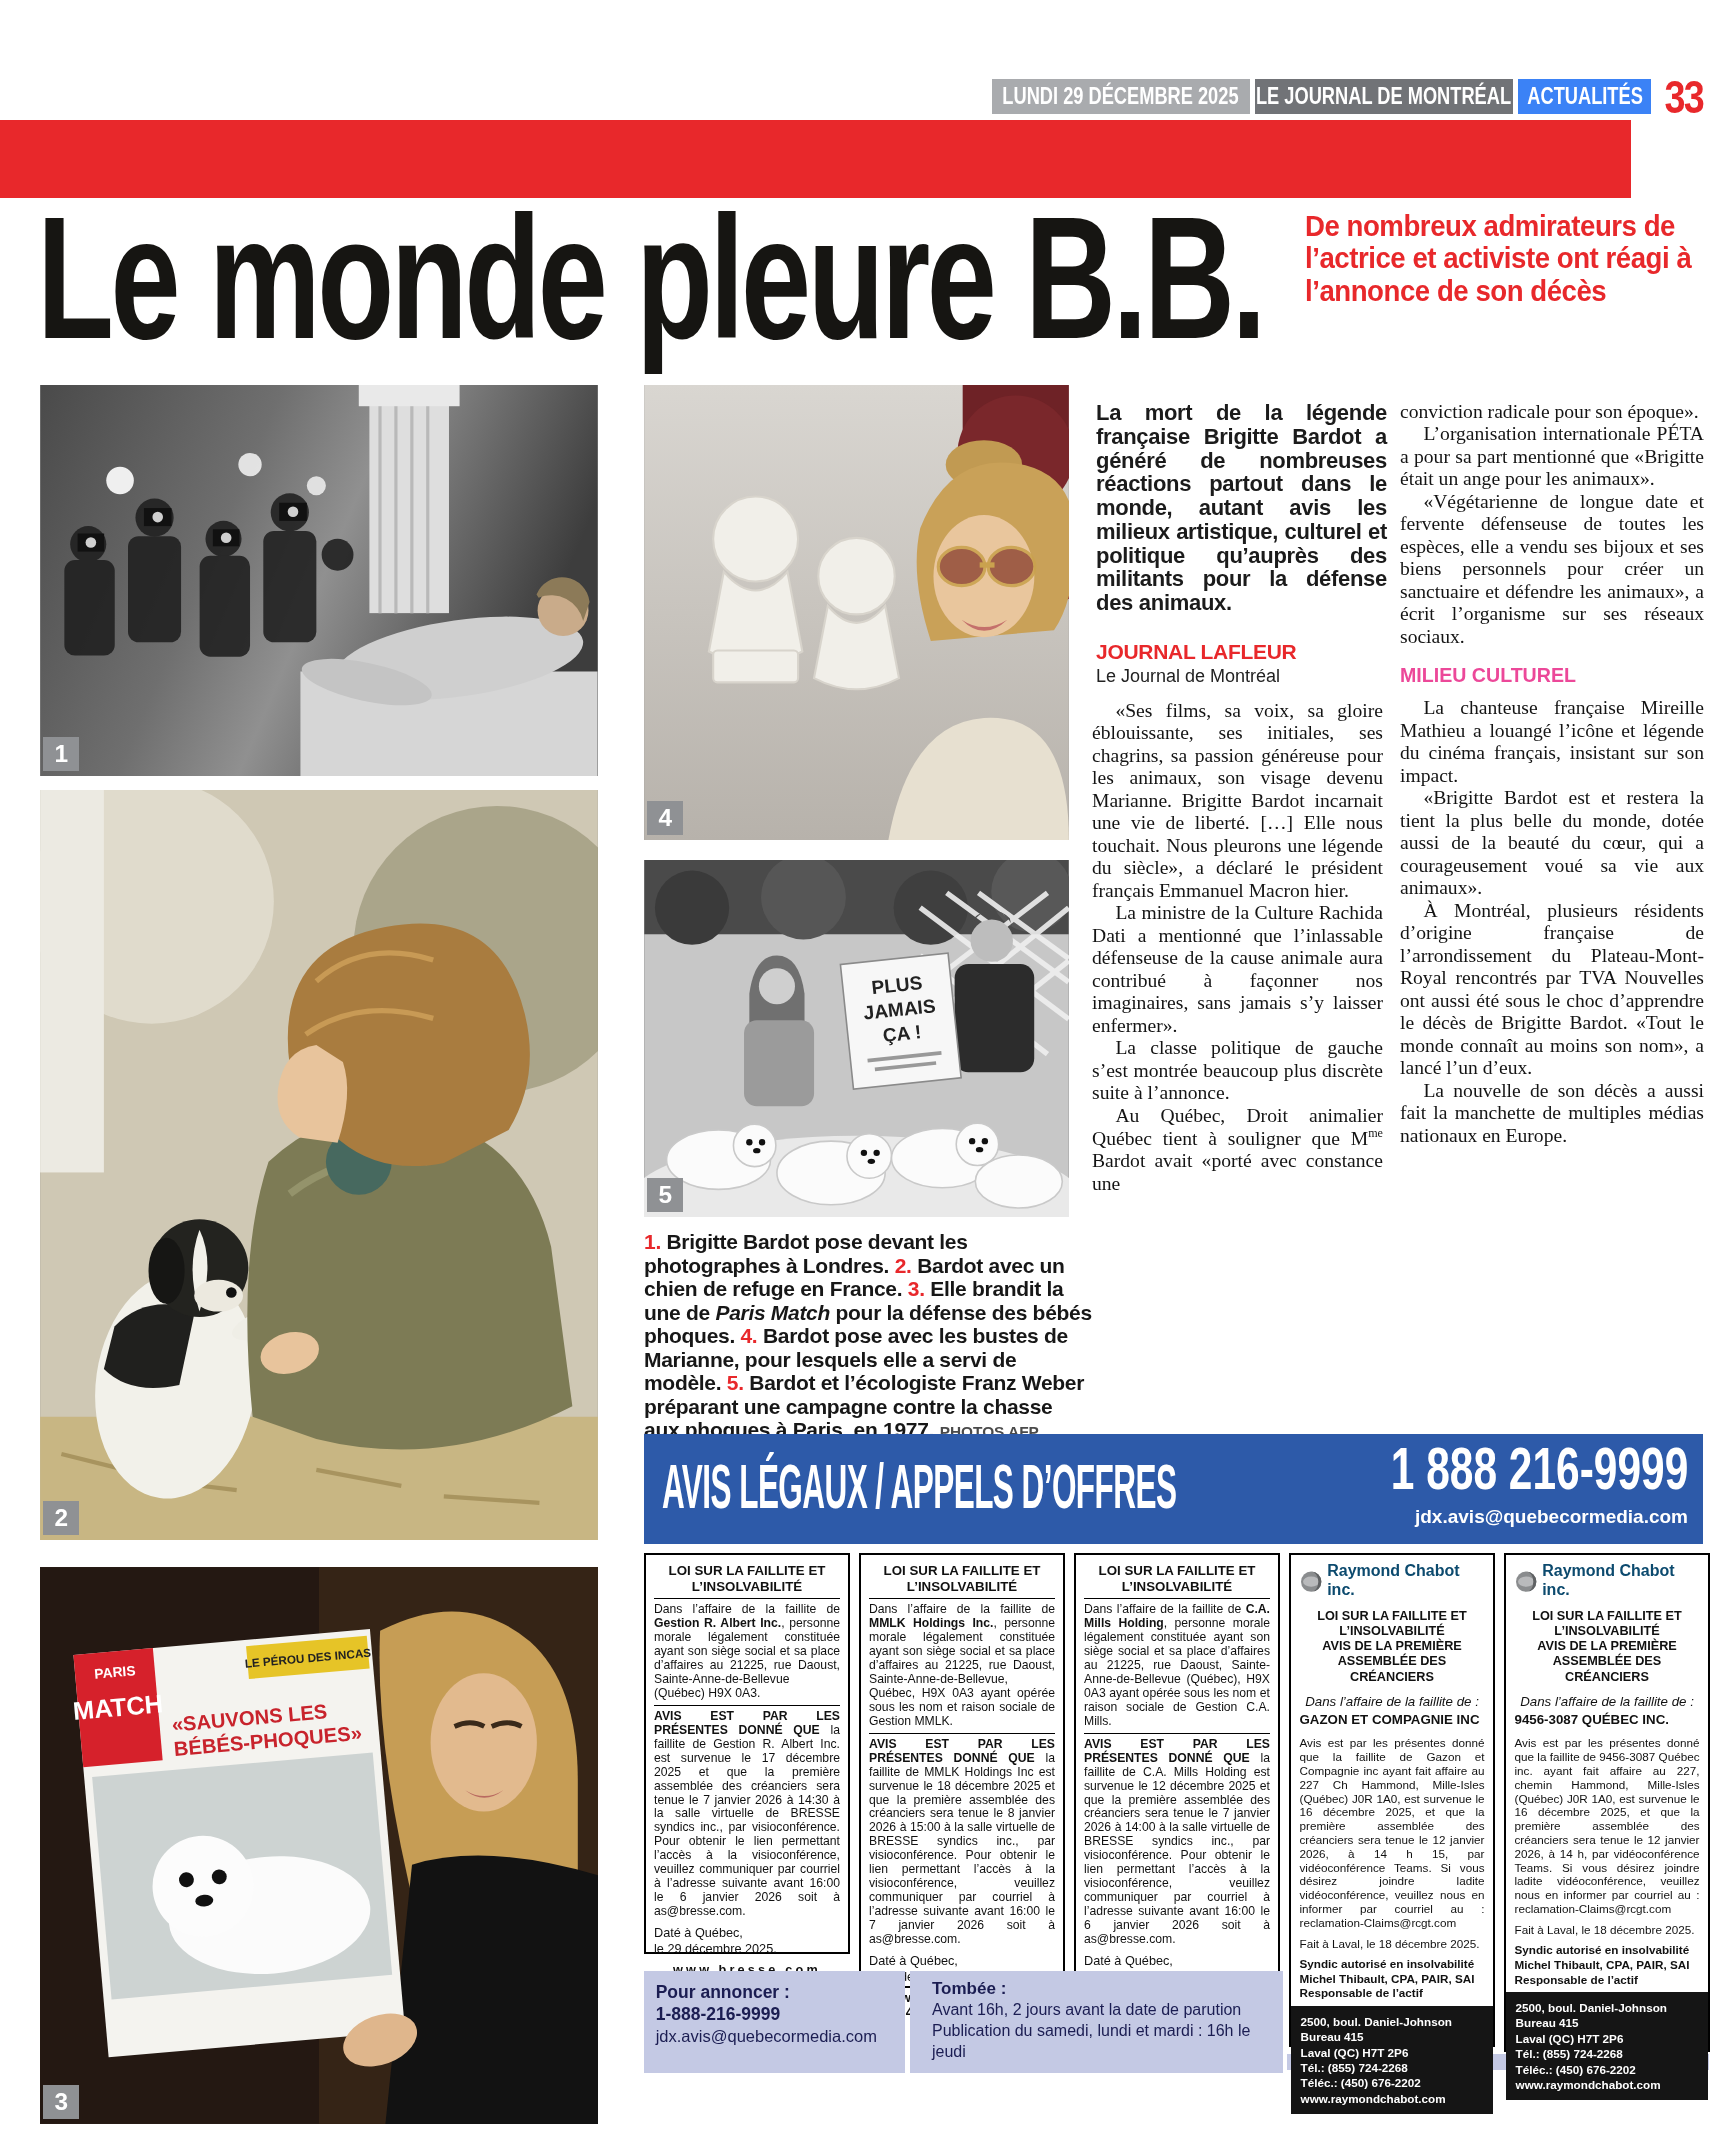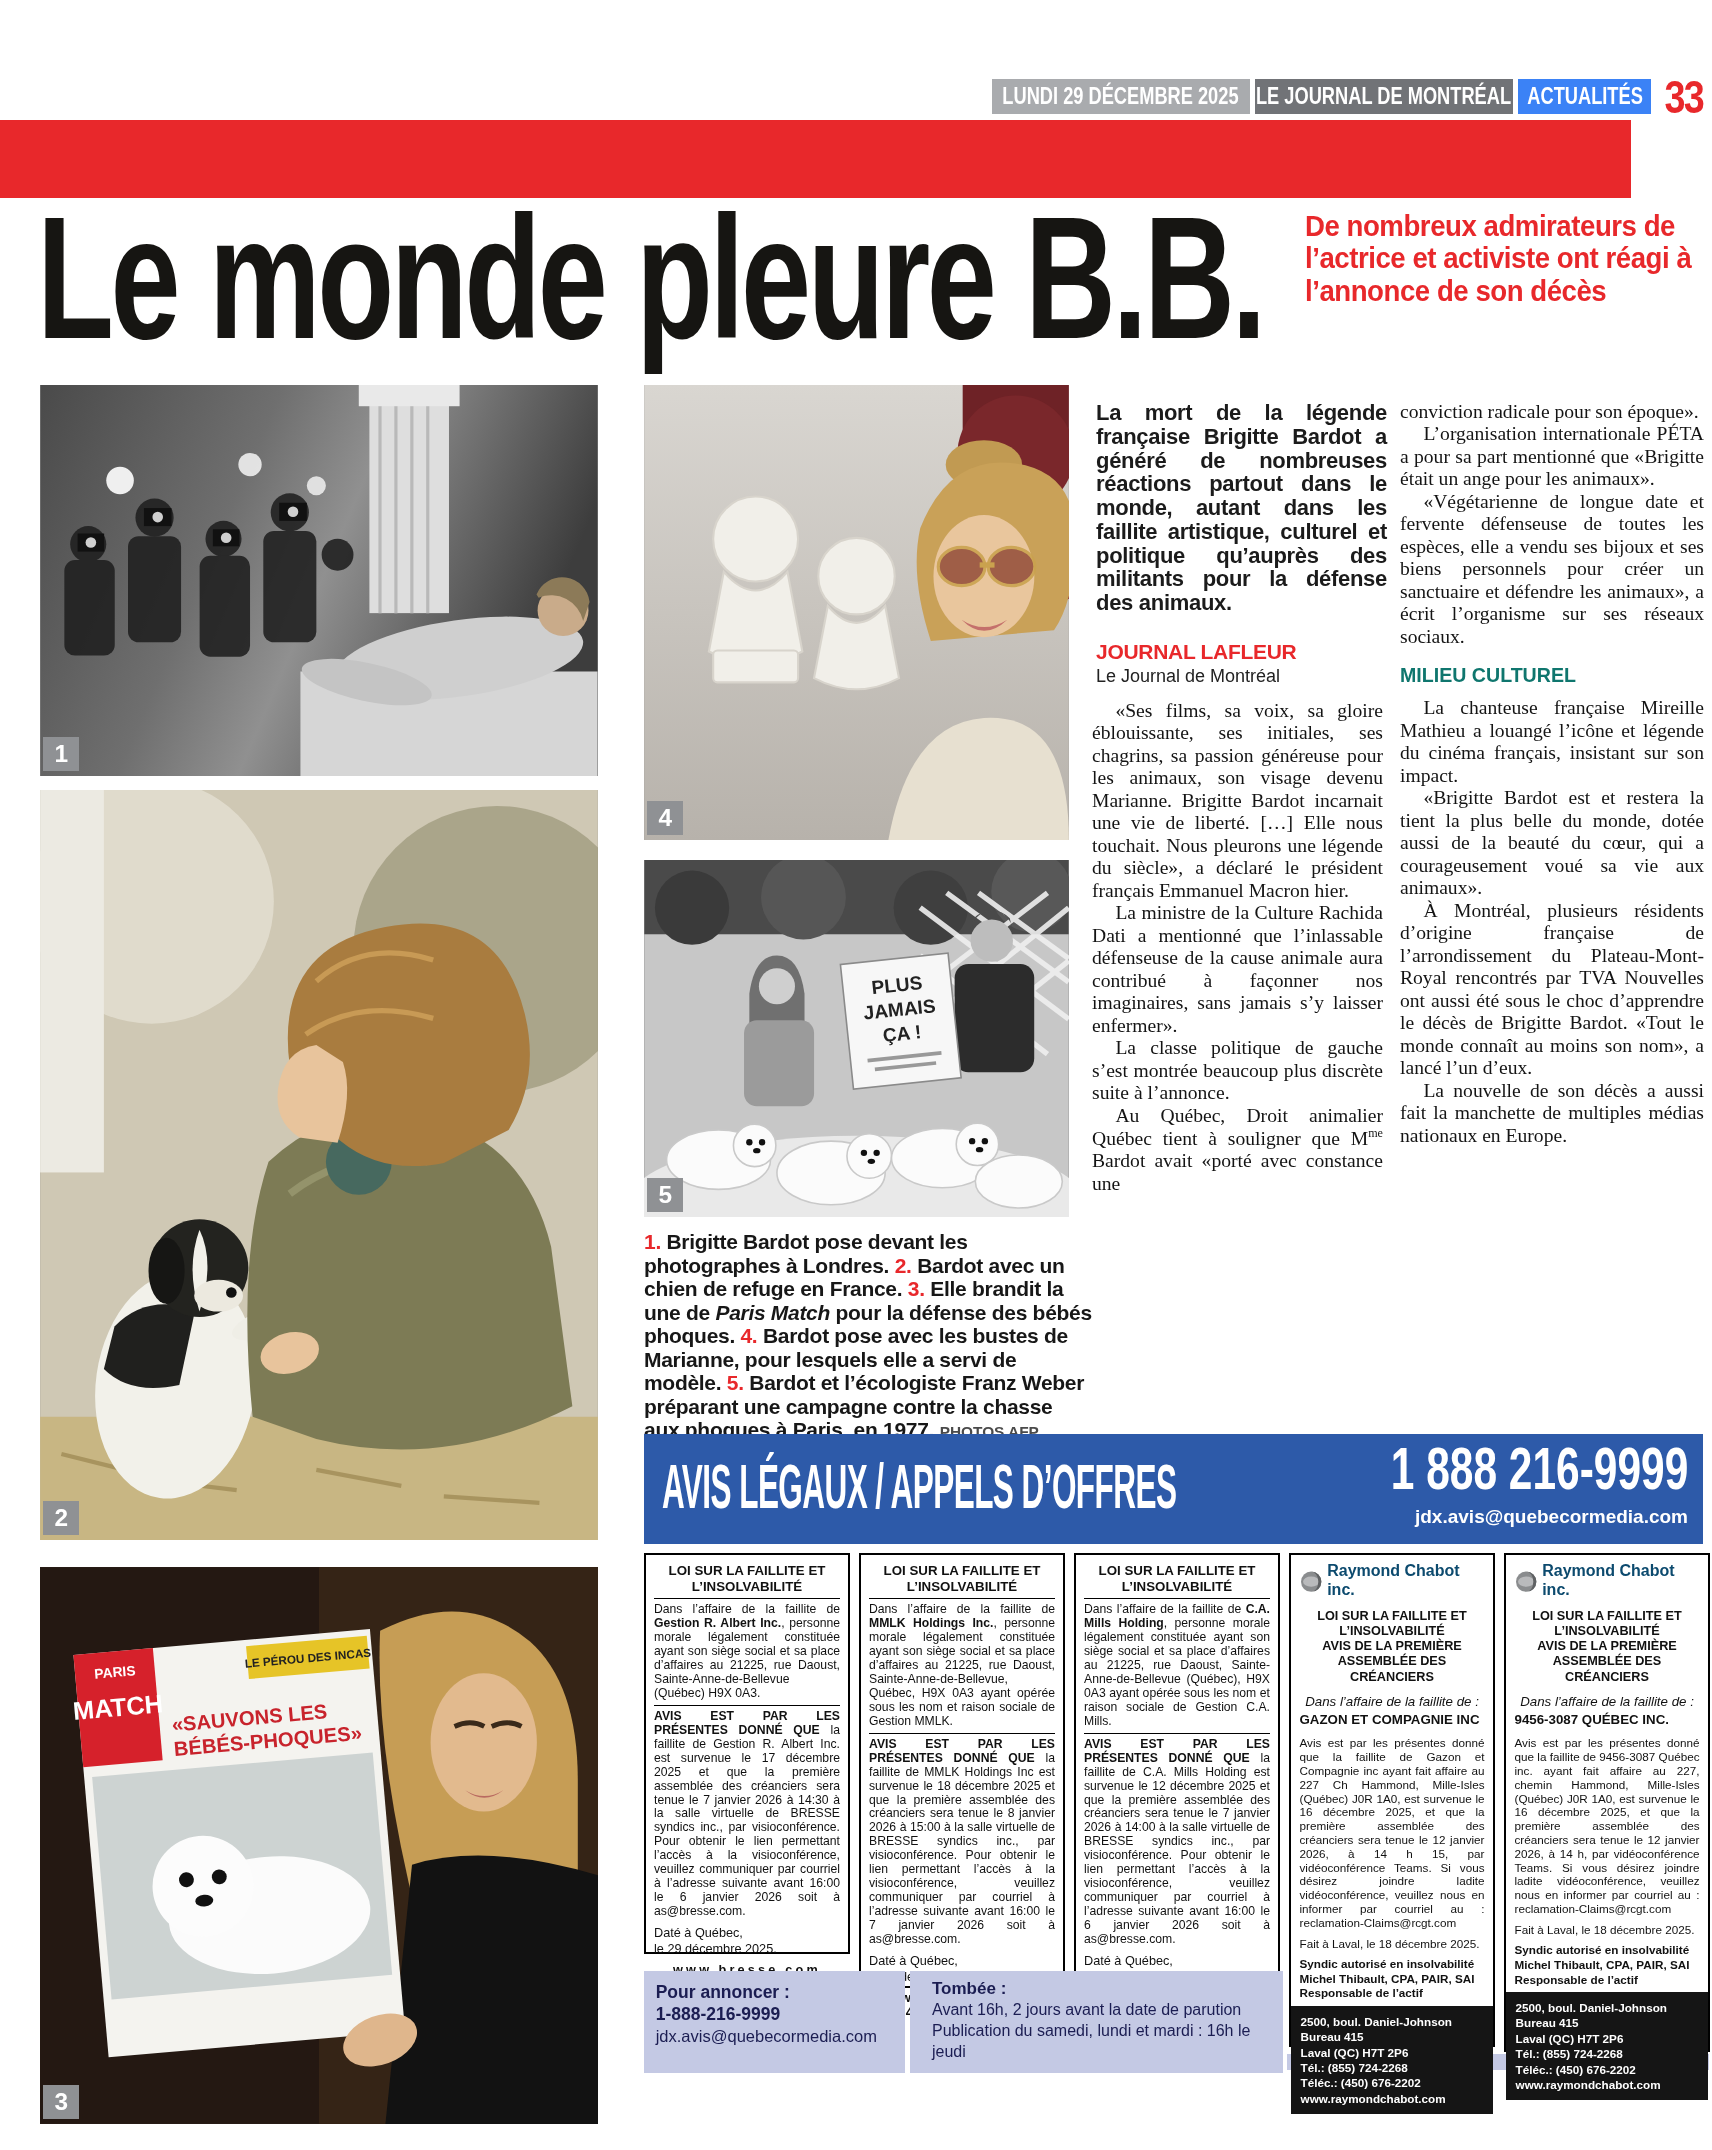--- a/index.html
+++ b/index.html
@@ -39,21 +39,21 @@
 
   
   .lead{position:absolute;left:1096px;top:401px;width:291px;font-size:22px;line-height:1.08;font-weight:bold;color:#1b1b1b;text-align:justify;letter-spacing:-0.3px;}
   .byline{position:absolute;left:1096px;top:640px;font-size:21px;font-weight:bold;color:#e8282b;letter-spacing:-0.3px;}
   .byline-org{position:absolute;left:1096px;top:666px;font-size:18px;color:#222;}
   .bodycol{font-family:"Liberation Serif",serif;font-size:19.6px;line-height:1.148;color:#141414;text-align:justify;}
   .col1{position:absolute;left:1092px;top:700px;width:291px;height:728px;overflow:hidden;}
   .col2{position:absolute;left:1400px;top:401px;width:304px;height:1017px;overflow:hidden;}
   .bodycol p{margin:0;}
   .bodycol p.ind{text-indent:23.4px;}
-  .colsub{font-family:"Liberation Sans",sans-serif;font-size:19.6px;font-weight:bold;color:#0f766e;margin:16px 0 10.6px 0;text-align:left;}
+  .colsub{font-family:"Liberation Sans",sans-serif;font-size:19.6px;font-weight:bold;color:#ec4899;margin:16px 0 10.6px 0;text-align:left;}
   sup{font-size:.62em;}
 
   
   .ads-banner{position:absolute;left:644px;top:1434px;width:1059px;height:110px;background:#2d5aa9;}
   .ads-title{position:absolute;left:18px;top:16px;font-size:63px;font-weight:bold;color:#fff;white-space:nowrap;transform:scaleX(.5);transform-origin:0 0;letter-spacing:-1.1px;}
   .ads-phone{position:absolute;right:15px;top:1.1px;font-size:59px;font-weight:bold;color:#fff;white-space:nowrap;transform:scaleX(.72);transform-origin:100% 0;}
   .ads-email{position:absolute;right:15px;top:72px;font-size:19px;font-weight:bold;color:#fff;}
 
   
   .notice{position:absolute;background:#fff;border:2.7px solid #000;box-sizing:border-box;padding:6.4px 8px;font-size:12.2px;line-height:1.14;color:#111;}
@@ -322,21 +322,21 @@
     <span>Bardot avec un chien de refuge en France.</span>
     <span class="cnum">3.</span>
     <span>Elle brandit la une de </span><i>Paris Match</i><span> pour la défense des bébés phoques.</span>
     <span class="cnum">4.</span>
     <span>Bardot pose avec les bustes de Marianne, pour lesquels elle a servi de modèle.</span>
     <span class="cnum">5.</span>
     <span>Bardot et l’écologiste Franz Weber préparant une campagne contre la chasse aux phoques à Paris, en 1977.</span>
     <span class="credit">PHOTOS AFP</span>
   </div>
 
-  <div class="lead">La mort de la légende française Brigitte Bardot a généré de nombreuses réactions partout dans le monde, autant dans les faillite artistique, culturel et politique qu’auprès des militants pour la défense des animaux.</div>
+  <div class="lead">La mort de la légende française Brigitte Bardot a généré de nombreuses réactions partout dans le monde, autant avis les milieux artistique, culturel et politique qu’auprès des militants pour la défense des animaux.</div>
   <div class="byline">JOURNAL LAFLEUR</div>
   <div class="byline-org">Le Journal de Montréal</div>
 
   <div class="bodycol col1">
     <p class="ind">«Ses films, sa voix, sa gloire éblouissante, ses initiales, ses chagrins, sa passion généreuse pour les animaux, son visage devenu Marianne. Brigitte Bardot incarnait une vie de liberté. […] Elle nous touchait. Nous pleurons une légende du siècle», a déclaré le président français Emmanuel Macron hier.</p>
     <p class="ind">La ministre de la Culture Rachida Dati a mentionné que l’inlassable défenseuse de la cause animale aura contribué à façonner nos imaginaires, sans jamais s’y laisser enfermer».</p>
     <p class="ind">La classe politique de gauche s’est montrée beaucoup plus discrète suite à l’annonce.</p>
     <p class="ind"><span>Au Québec, Droit animalier Québec tient à souligner que M</span><sup>me</sup><span> Bardot avait «porté avec constance une</span></p>
   </div>
 

